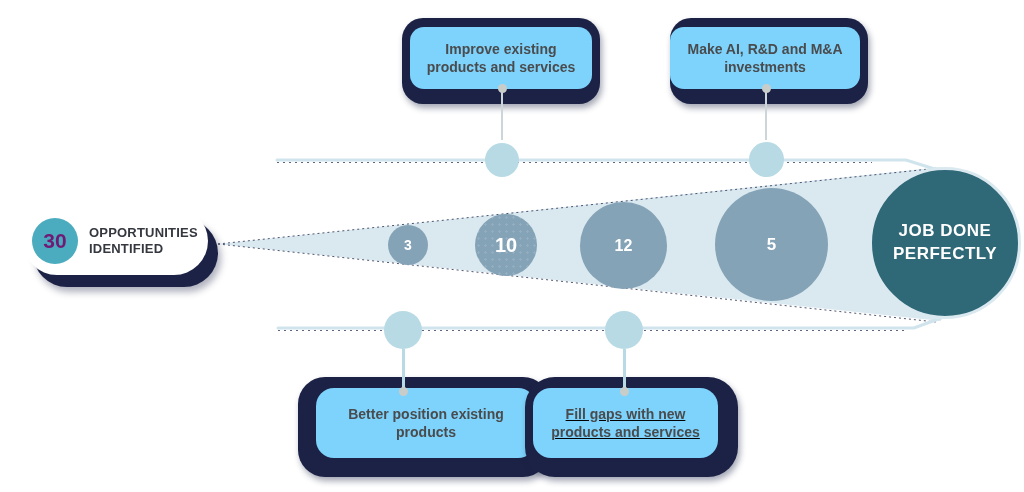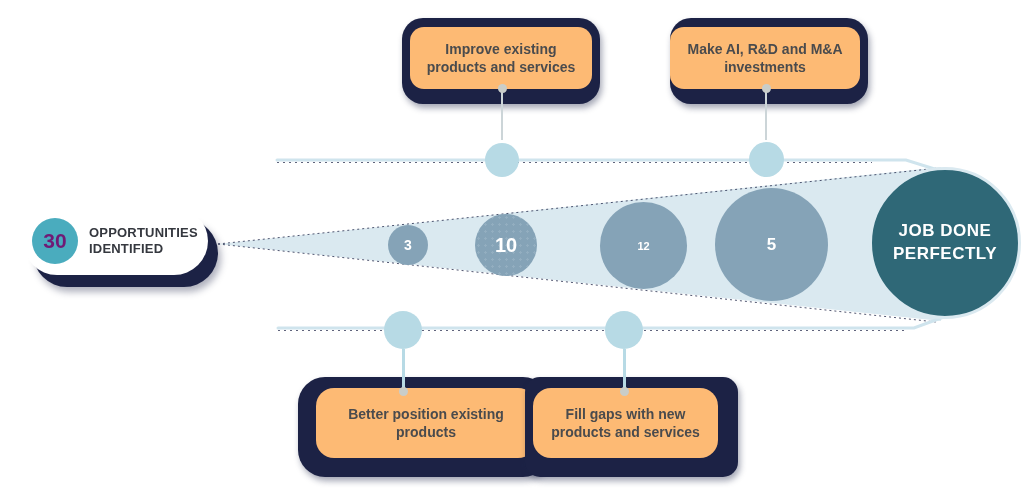--- a/index.html
+++ b/index.html
@@ -25,28 +25,28 @@
     margin-left:11px;width:116px;font-size:13px;font-weight:bold;color:#35383f;
     line-height:1.25;letter-spacing:.2px;
   }
 
   
   .callout{
     position:absolute;z-index:2;background:#1c2245;box-sizing:border-box;
     box-shadow:2px 4px 6px rgba(28,34,69,.4);
   }
   .callout-inner{
-    width:100%;height:100%;background:#fdba74;display:flex;align-items:center;justify-content:center;
+    width:100%;height:100%;background:#7dd3fc;display:flex;align-items:center;justify-content:center;
     text-align:center;
   }
   .callout-text{font-size:14px;font-weight:bold;color:#4a4b4d;line-height:1.3;margin:0;padding:0 6px;}
   .co-tl{left:402px;top:18px;width:198px;height:86px;border-radius:21px;padding:9px 8px 15px 8px;}
   .co-tr{left:670px;top:18px;width:198px;height:86px;border-radius:21px;padding:9px 8px 15px 0;}
   .co-bl{left:298px;top:377px;width:252px;height:100px;border-radius:27px;padding:11px 14px 19px 18px;}
-  .co-br{left:525px;top:377px;width:213px;height:100px;border-radius:15px;padding:11px 20px 19px 8px;}
+  .co-br{left:525px;top:377px;width:213px;height:100px;border-radius:30px;padding:11px 20px 19px 8px;text-decoration:underline;}
   .co-tl .callout-inner,.co-tr .callout-inner{border-radius:14px;}
   .co-bl .callout-inner,.co-br .callout-inner{border-radius:18px;}
 
   
   .connector{position:absolute;z-index:3;}
   .conn-top{width:2px;height:48px;top:92px;background:#ccd5d8;}
   .conn-tl{left:501px;} .conn-tr{left:765px;}
   .conn-bottom{width:3px;height:42px;top:349px;background:#b7dae5;}
   .conn-bl{left:402px;} .conn-br{left:623px;}
   .anchor-dot{
@@ -63,21 +63,21 @@
   .node-b2{left:605px;top:311px;width:38px;height:38px;}
 
   
   .stage{
     position:absolute;z-index:2;border-radius:50%;background:#85a3b7;color:#ffffff;
     font-weight:bold;display:flex;align-items:center;justify-content:center;
   }
   .stage-1{left:388px;top:225px;width:40px;height:40px;font-size:14px;}
   .stage-2{left:475px;top:214px;width:62px;height:62px;font-size:20px;
     background-image:radial-gradient(#93aec0 1px, rgba(0,0,0,0) 1.2px);background-size:7px 7px;}
-  .stage-3{left:600px;top:202px;width:87px;height:87px;font-size:11px;}
+  .stage-3{left:580px;top:202px;width:87px;height:87px;font-size:16px;}
   .stage-4{left:715px;top:188px;width:113px;height:113px;font-size:17px;}
 
   
   .result-circle{
     position:absolute;left:869px;top:167px;width:152px;height:152px;z-index:2;
     box-sizing:border-box;border-radius:50%;background:#2f6877;border:3px solid #dae9f0;
     display:flex;align-items:center;justify-content:center;text-align:center;
   }
   .result-text{
     color:#ffffff;font-weight:bold;font-size:17px;line-height:1.35;letter-spacing:.5px;

